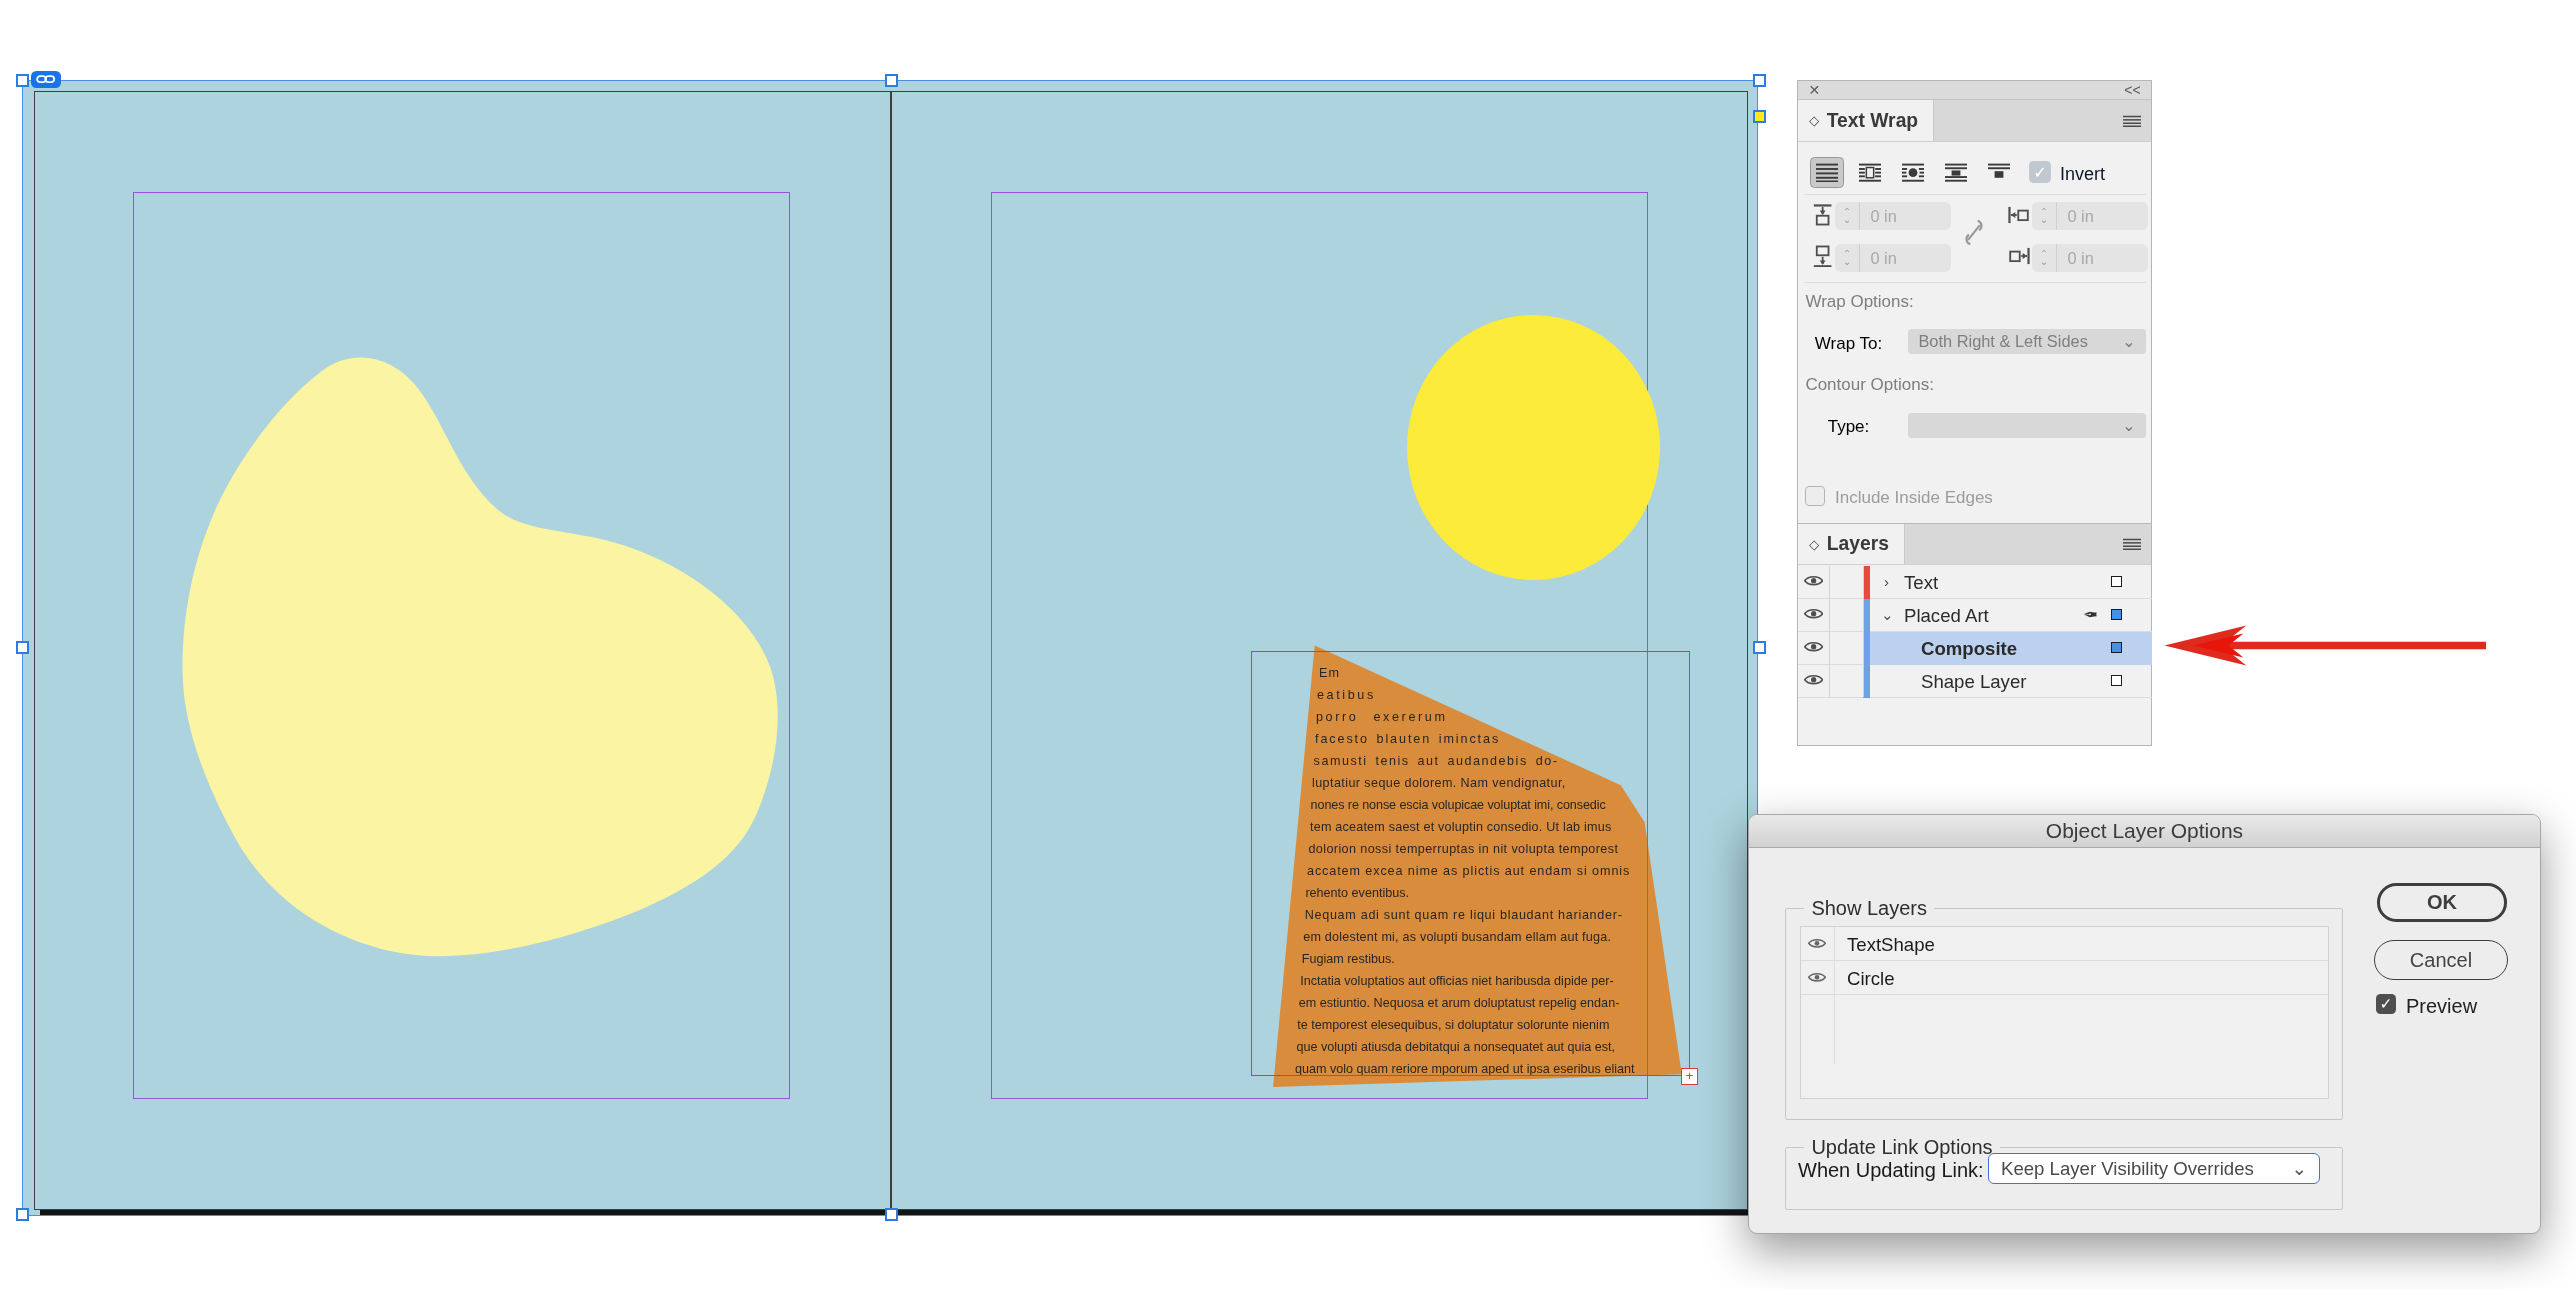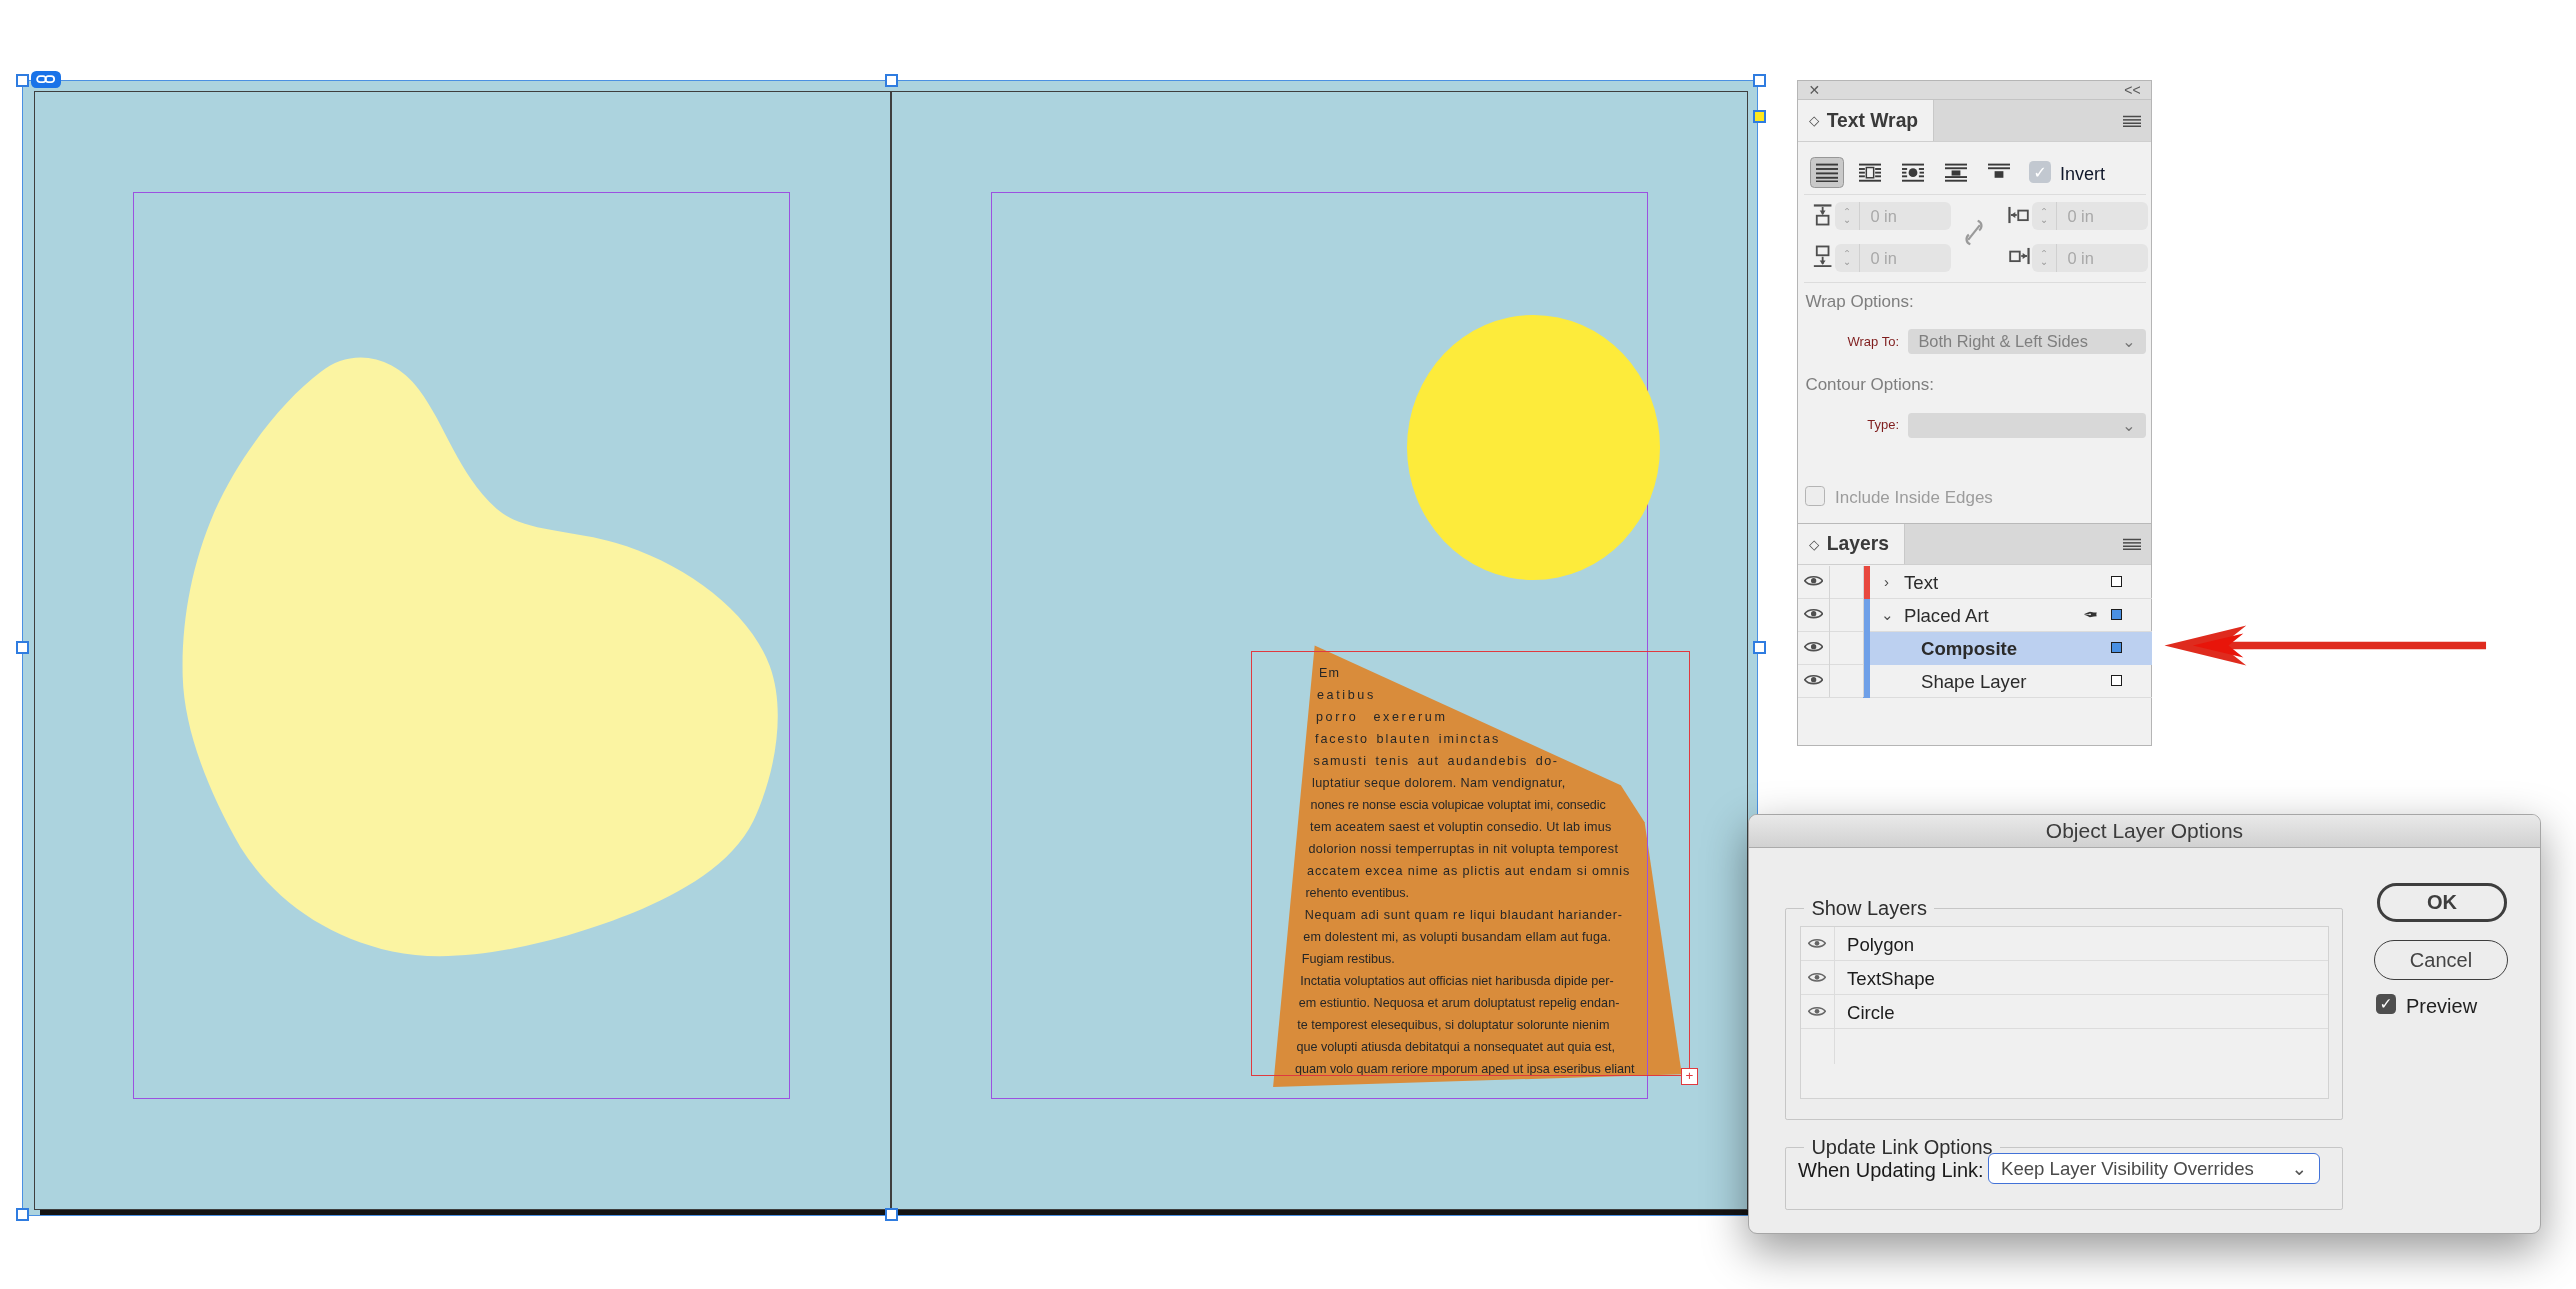--- a/index.html
+++ b/index.html
@@ -61,21 +61,21 @@
   #tw-invert-label { left:262px; top:83px; font-size:18px; color:#0f172a; }
   .tw-divider { left:6px; width:342px; height:0.7px; background:#dcdcdc; }
   .offset-field { position:absolute; width:116px; height:28px; background:#e4e4e4;
     border-radius:6px; display:flex; align-items:center; }
   .stepper { width:25px; height:100%; border-right:0.7px solid #d0d0d0; display:flex;
     flex-direction:column; align-items:center; justify-content:center; color:#9e9e9e;
     font-size:9.7px; line-height:8.2px; }
   .offset-value { font-size:16.4px; color:#a8a8a8; padding-left:10.4px; }
   .offset-icon { position:absolute; width:19.3px; height:22px; }
   .tw-label-gray { position:absolute; font-size:17px; color:#7e7e7e; }
-  .tw-field-label { position:absolute; font-size:13px; color:#7f1d1d; width:101px; text-align:right; }
+  .tw-field-label { position:absolute; font-size:17px; color:#000000; width:101px; text-align:center; }
   .dropdown-gray { position:absolute; width:238px; height:25px; background:#d8d8d8;
     border-radius:3.7px; display:flex; align-items:center; font-size:16.4px; color:#7f7f7f;
     padding:0 10.4px; }
   .dd-chev { margin-left:auto; color:#777; }
   #tw-include-check { left:7.4px; top:405px; width:20px; height:20px;
     border:1.5px solid #b4b4b4; border-radius:3.7px; background:#ededed; }
   #tw-include-label { left:37px; top:407px; font-size:17px; color:#9c9c9c; }
 
   
   #layers-rows { left:0; top:485px; width:354px; }
@@ -447,29 +447,20 @@
     <span class="legend">Show Layers</span>
     <div id="layers-list">
       <div class="dlg-eye-div"></div>
       <div class="dlg-row">
         <span class="eye">
           <svg class="eye-svg" width="18" height="12.6" viewBox="0 0 26 18">
               <path d="M1,9 C6,2 20,2 25,9 C20,16 6,16 1,9 Z" fill="none" stroke="#666" stroke-width="2.2"></path>
               <circle cx="13" cy="9" r="3.4" fill="#666"></circle>
             </svg>
         </span>
-        <span class="dlg-row-label">Polygon</span>
-      </div>
-      <div class="dlg-row">
-        <span class="eye">
-          <svg class="eye-svg" width="18" height="12.6" viewBox="0 0 26 18">
-              <path d="M1,9 C6,2 20,2 25,9 C20,16 6,16 1,9 Z" fill="none" stroke="#666" stroke-width="2.2"></path>
-              <circle cx="13" cy="9" r="3.4" fill="#666"></circle>
-            </svg>
-        </span>
         <span class="dlg-row-label">TextShape</span>
       </div>
       <div class="dlg-row">
         <span class="eye">
           <svg class="eye-svg" width="18" height="12.6" viewBox="0 0 26 18">
               <path d="M1,9 C6,2 20,2 25,9 C20,16 6,16 1,9 Z" fill="none" stroke="#666" stroke-width="2.2"></path>
               <circle cx="13" cy="9" r="3.4" fill="#666"></circle>
             </svg>
         </span>
         <span class="dlg-row-label">Circle</span>

